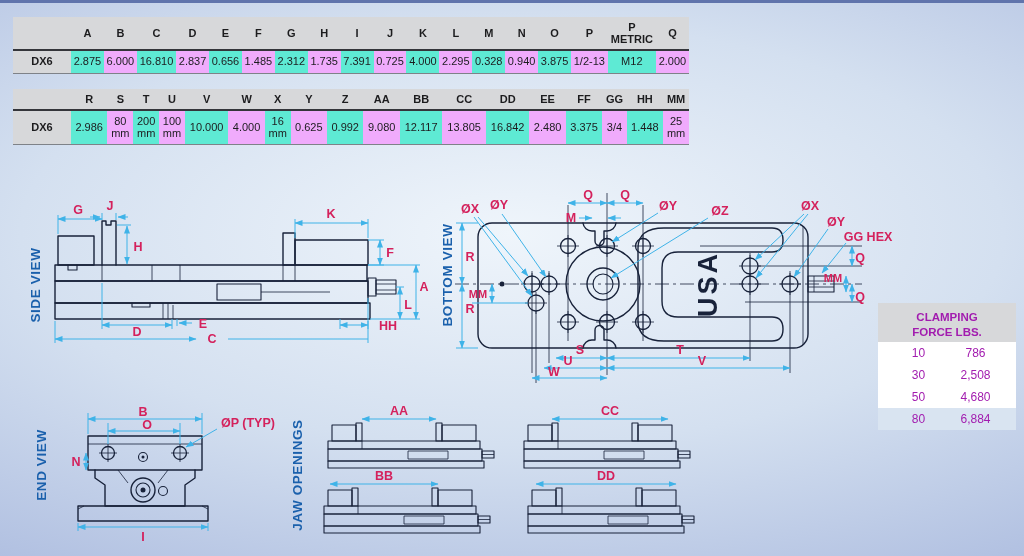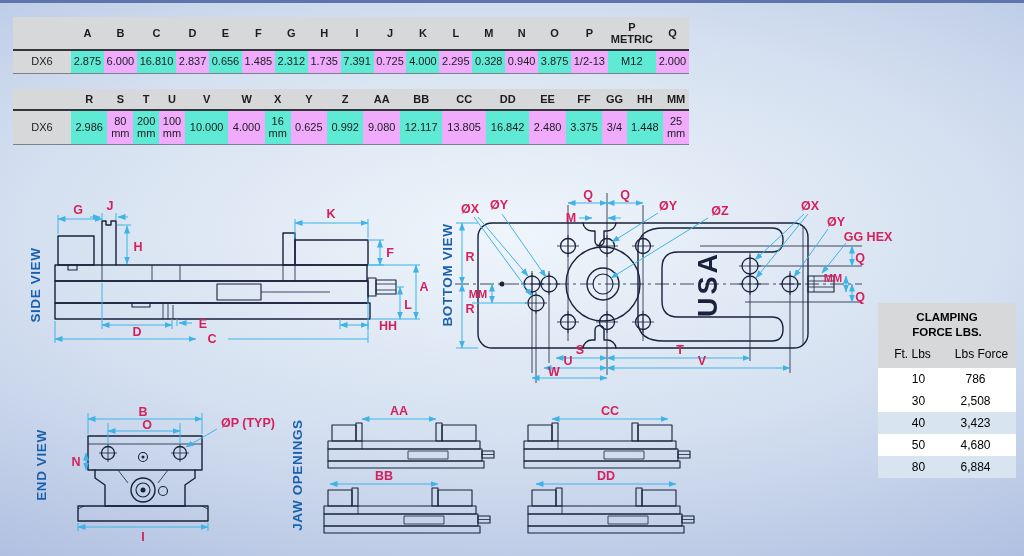--- a/index.html
+++ b/index.html
@@ -11,23 +11,23 @@
   }
   
   table.spec{position:absolute;border-collapse:collapse;width:676px;font-size:11px;color:#1c1c1e}
   #t1{left:13px;top:14px}
   #t2{left:13px;top:86px}
   table.spec th{background:#d7d8da;font-weight:600;padding:4px 2px;text-align:center;
     white-space:pre-line;line-height:1.1;border-bottom:2px solid #34353a}
   table.spec td{background:#5eead4;text-align:center;padding:5px 2px;white-space:pre-line;
     line-height:1.05;border-bottom:1px solid #7e8288}
   table.spec td.alt{background:#f0abfc}
-  table.spec td.lbl,table.spec th.lbl{background:#d7d8da;font-weight:normal;width:54px}
+  table.spec td.lbl,table.spec th.lbl{background:#d7d8da;font-weight:bold;width:54px}
   
-  #clamp{position:absolute;left:878px;top:300px;width:138px;font-size:12px;color:#000000;text-align:center;z-index:3}
+  #clamp{position:absolute;left:878px;top:300px;width:138px;font-size:12px;color:#a21caf;text-align:center;z-index:3}
   .clamp-title{background:#d7d8da;font-weight:bold;font-size:11.5px;line-height:1.3;
     padding:7px 3px 2px;white-space:pre-line}
   .clamp-head{background:#d7d8da;display:flex;padding:5px 0 7px;font-size:12px}
   .clamp-head span{flex:1}
   .clamp-row{display:flex;background:#fff;padding:4px 12px}
   .clamp-row.alt{background:#d9e4f1}
   .clamp-row span{flex:1}
   
   #drawings{position:absolute;left:0;top:170px;z-index:1;pointer-events:none}
   #drawings text{font-family:"Liberation Sans",sans-serif}
@@ -144,35 +144,27 @@
     <td>1.448</td>
     <td class="alt">25
 mm</td>
   </tr>
 </tbody>
   </table>
 
 <div id="clamp">
   <div class="clamp-title">CLAMPING
 FORCE LBS.</div>
-  <div class="clamp-head">
-    <span>Ft. Lbs</span>
-    <span>Lbs Force</span>
-  </div>
   <div class="clamp-row">
     <span>10</span>
     <span>786</span>
   </div>
   <div class="clamp-row">
     <span>30</span>
     <span>2,508</span>
-  </div>
-  <div class="clamp-row alt">
-    <span>40</span>
-    <span>3,423</span>
   </div>
   <div class="clamp-row">
     <span>50</span>
     <span>4,680</span>
   </div>
   <div class="clamp-row alt">
     <span>80</span>
     <span>6,884</span>
   </div>
 </div>

